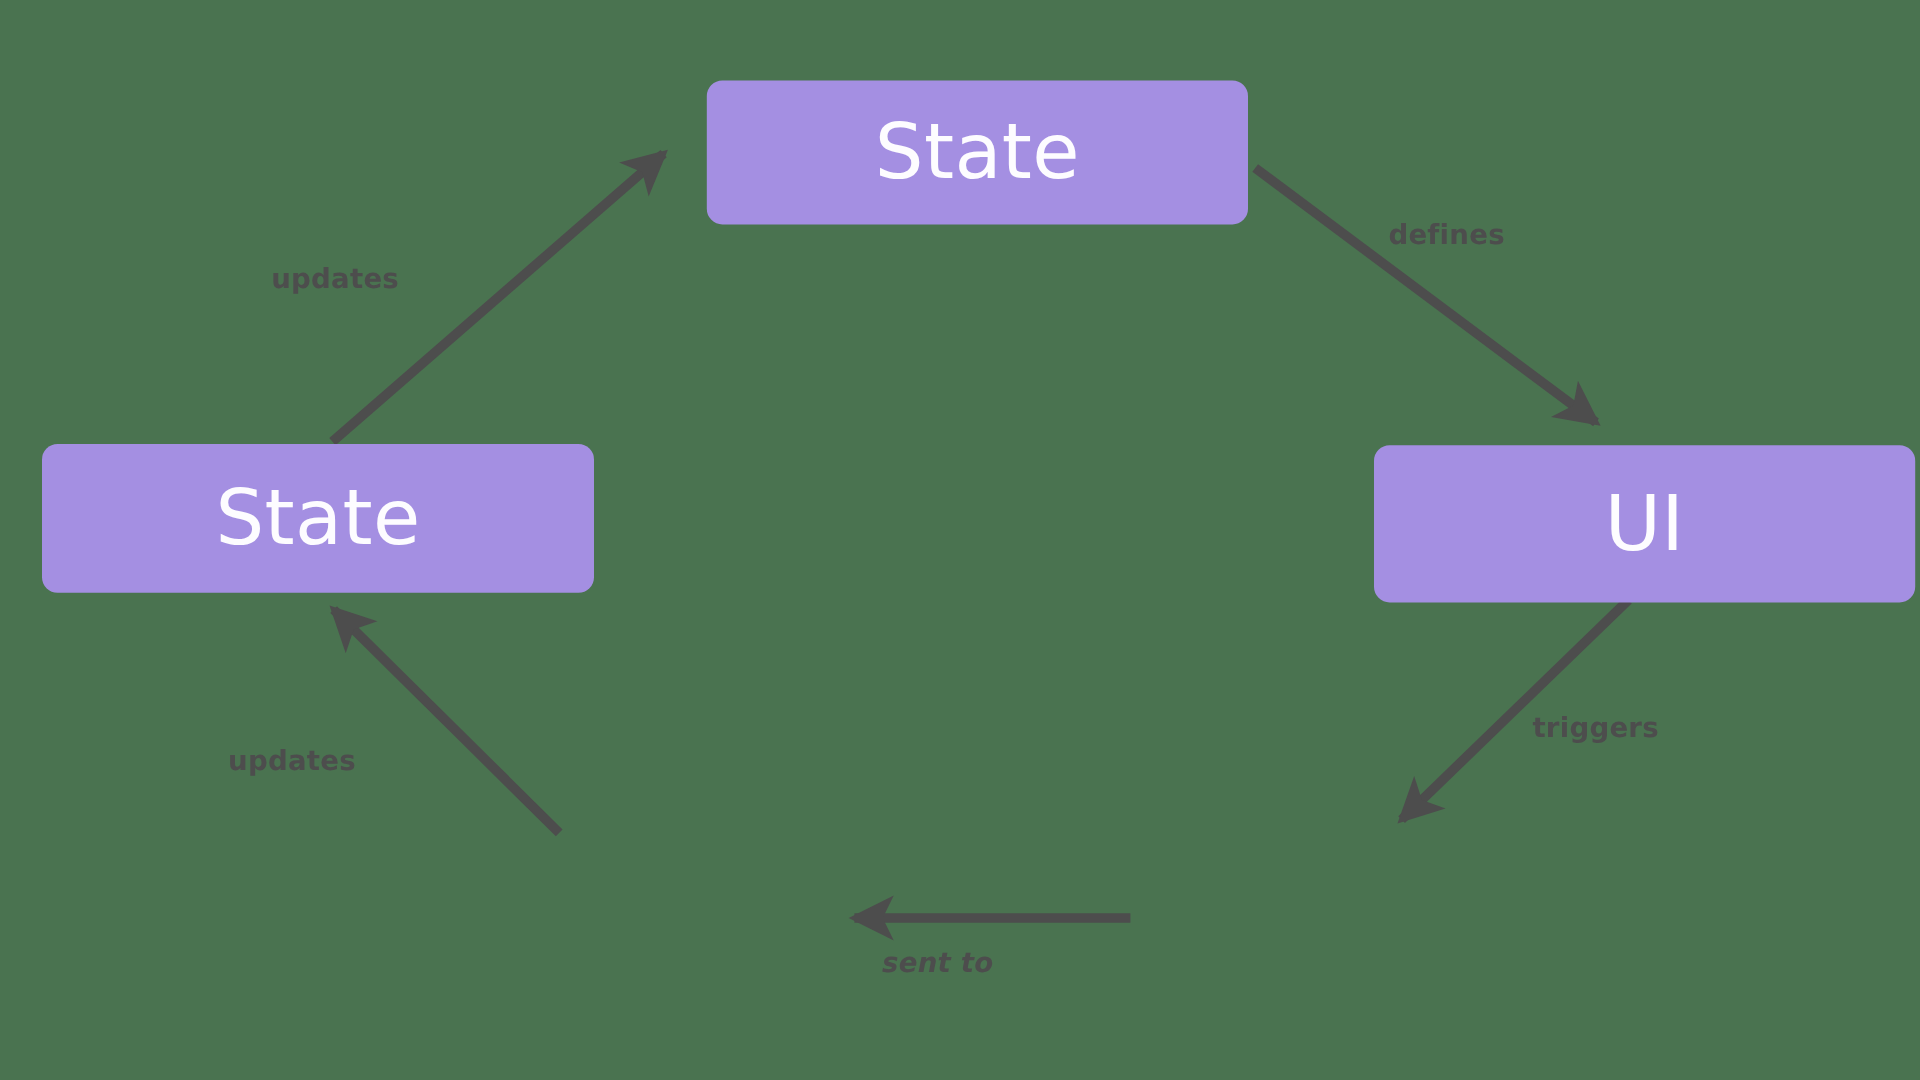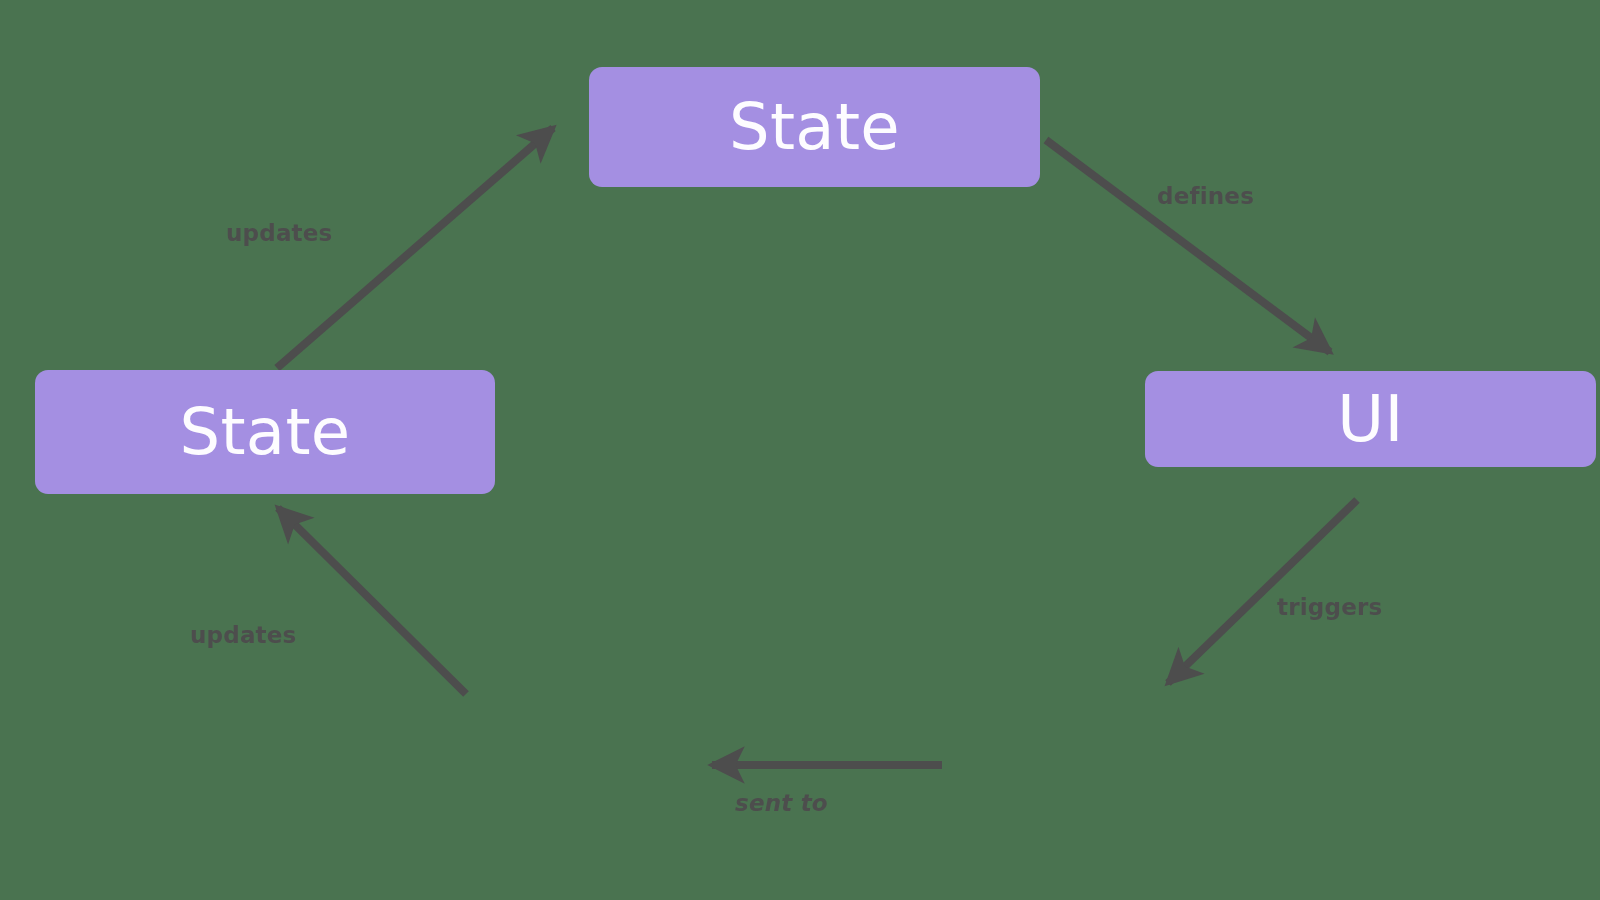--- a/index.html
+++ b/index.html
@@ -49,21 +49,21 @@
     font-weight: 700;
     letter-spacing: 0.2px;
     line-height: 1;
     white-space: nowrap;
     font-family: "DejaVu Sans", "Liberation Sans", sans-serif;
     margin-top: 15px;
   }
 
   
   #node-state    { left: 589px;  top: 67px;  width: 451px; height: 120px; }
-  #node-ui       { left: 1145px; top: 371px; width: 451px; height: 96px; }
+  #node-ui       { left: 1145px; top: 371px; width: 451px; height: 131px; }
   #node-actions  { left: 945px;  top: 708px; width: 451px; height: 124px; }
   #node-reducer  { left: 235px;  top: 708px; width: 460px; height: 123px; }
   #node-store    { left: 35px;   top: 370px; width: 460px; height: 124px; }
 
   
   #label-contains { left: 226px;  top: 207px; }
   #label-defines  { left: 1157px; top: 170px; }
   #label-triggers { left: 1277px; top: 581px; text-align: center; }
   #label-sentto   { left: 735px;  top: 777px; font-style: italic; }
   #label-updates  { left: 190px;  top: 609px; }

